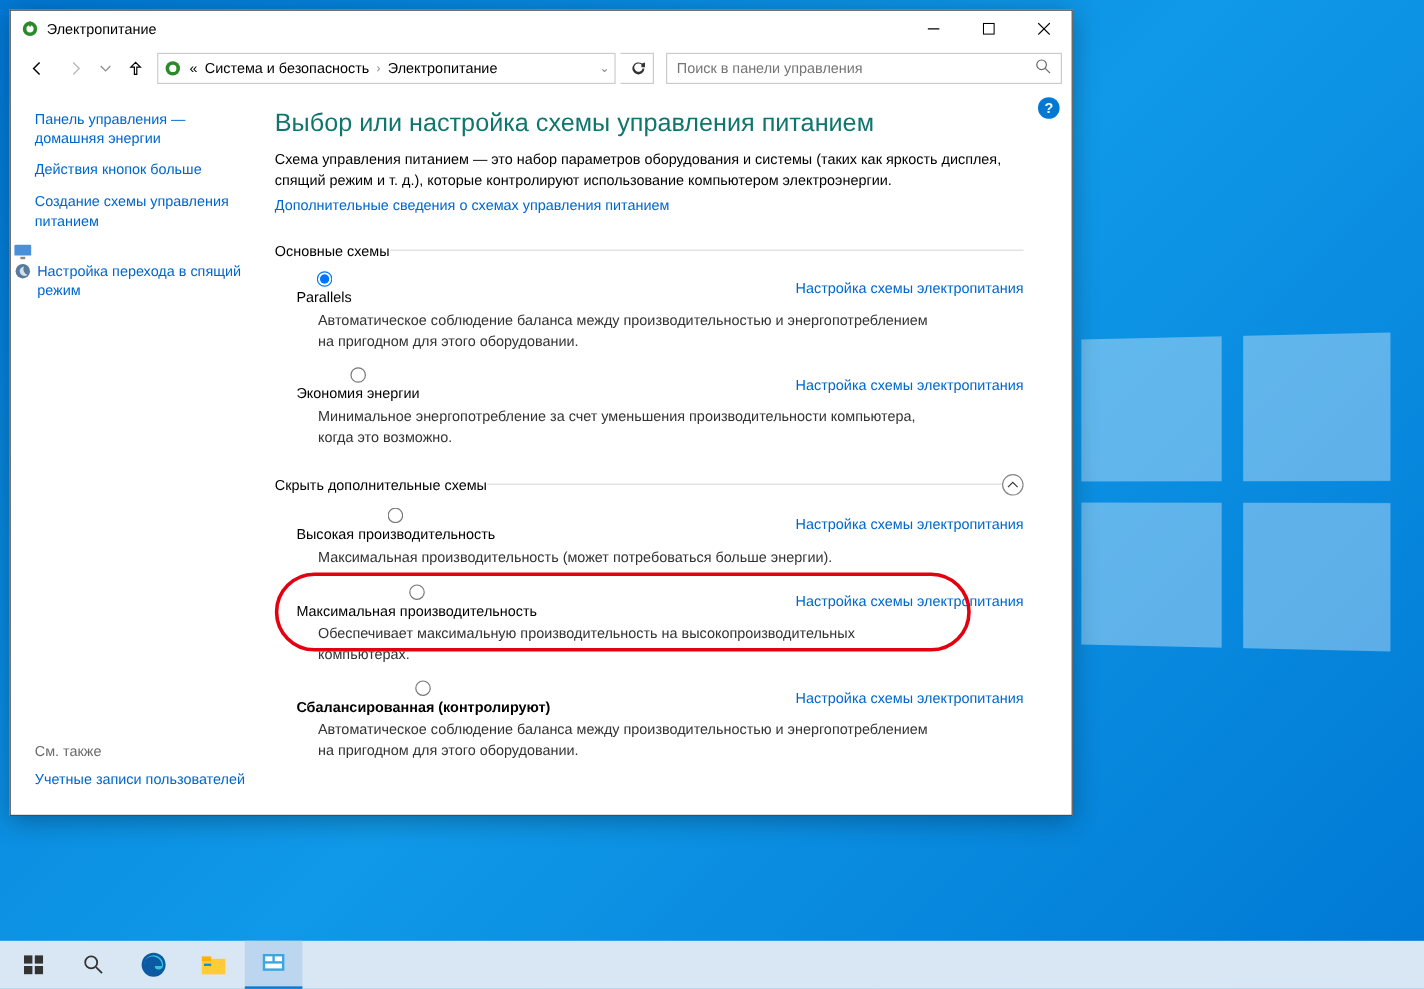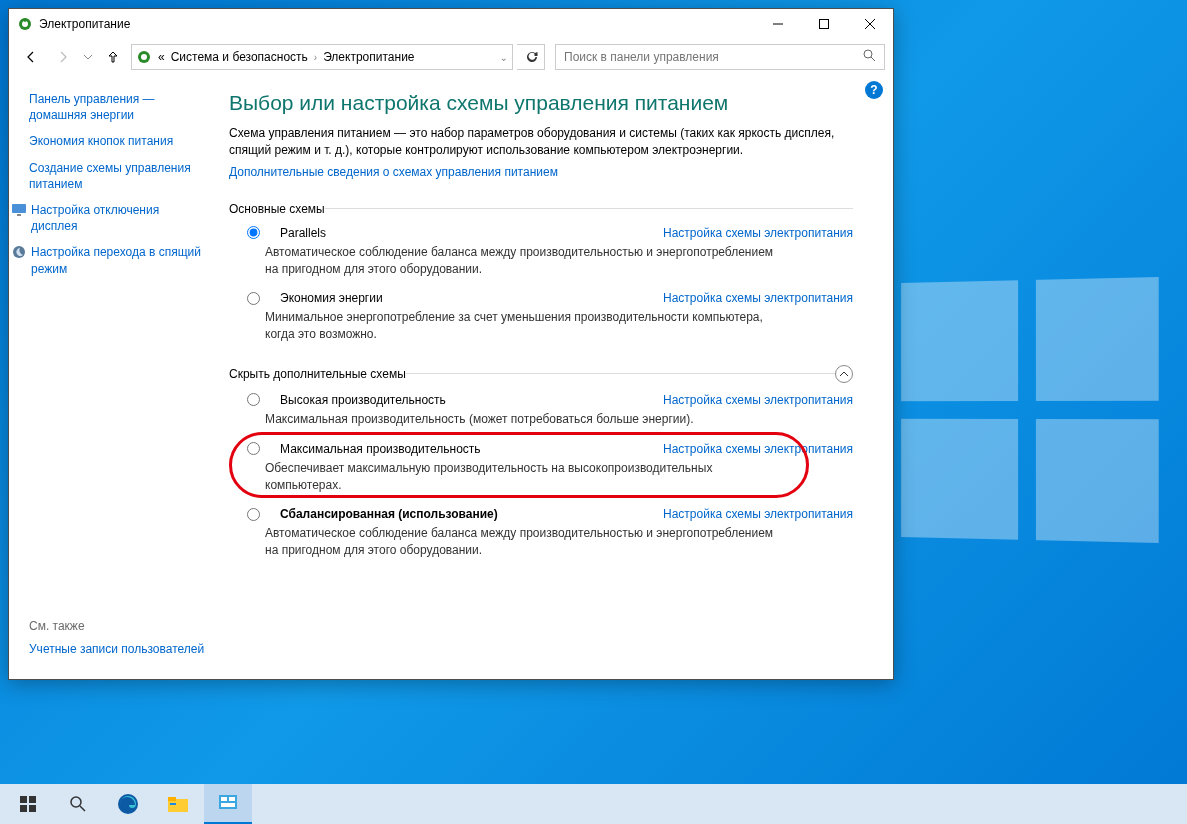--- a/index.html
+++ b/index.html
@@ -30,21 +30,21 @@
 .see-also-h { color:#6b6b6b; font-size:12px; margin-bottom:8px; }
 .main { flex:1; padding:16px 40px 16px 10px; overflow-y:auto; }
 .main h1 { color:#0f766e; font-size:21px; font-weight:normal; margin-bottom:10px; }
 .main p.desc { font-size:12px; line-height:1.45; margin-bottom:2px; }
 .main a.inline { color:#0066cc; font-size:12px; cursor:pointer; }
 .section-h { font-size:12px; margin-top:22px; display:flex; align-items:center; }
 .section-h .line { flex:1; height:1px; background:#ddd; }
 .section-h .collapse { width:18px; height:18px; border:1px solid #888; border-radius:50%; display:flex; align-items:center; justify-content:center; cursor:pointer; font-size:10px; }
 .plan { margin:10px 0 14px 18px; position:relative; }
 .plan-head { display:flex; align-items:center; justify-content:space-between; }
-.plan-radio { display:flex; align-items:center; gap:20px; cursor:pointer; }
+.plan-radio { display:flex; align-items:center; gap:2px; cursor:pointer;flex-direction:column; }
 .plan-radio input { margin:0; }
 .plan-name { font-size:12px; }
 .plan-name.bold { font-weight:600; }
 .plan-link { color:#0066cc; font-size:12px; text-decoration:none; cursor:pointer; }
 .plan-desc { font-size:12px; color:#333; margin:4px 0 0 18px; line-height:1.4; max-width:520px; }
 .highlight-oval { position:absolute; border:3px solid #e3000f; border-radius:36px; pointer-events:none; }
 .taskbar { position:absolute; left:0; bottom:0; width:100%; height:40px; background:#d9e7f5; display:flex; align-items:center; padding:0 4px; gap:2px; }
 .tb-item { width:48px; height:40px; display:flex; align-items:center; justify-content:center; cursor:pointer; }
 .tb-item.active { background:#bcd6ef; border-bottom:2px solid #0078d4; }
 </style>
@@ -137,30 +137,29 @@
           </svg>
       </span>
     </div>
   </div>
 
   <div class="content">
     <div class="helpcircle">?</div>
 
     <div class="sidebar">
       <a>Панель управления — домашняя энергии</a>
-      <a>Экономия кнопок питания</a>
+      <a>Действия кнопок больше</a>
       <a>Создание схемы управления питанием</a>
       <div class="sidebar-row">
         <span class="sicon">
           <svg viewBox="0 0 16 16">
               <rect x="1" y="2" width="14" height="9" rx="1" fill="#4a90d9"></rect>
               <rect x="6" y="12" width="4" height="2" fill="#888"></rect>
             </svg>
         </span>
-        <a>Настройка отключения дисплея</a>
       </div>
       <div class="sidebar-row">
         <span class="sicon">
           <svg viewBox="0 0 16 16">
               <circle cx="8" cy="8" r="6" fill="#5a7a9a"></circle>
               <path d="M9 4a4 4 0 1 0 3 7 5 5 0 0 1-3-7z" fill="#d0e0f0"></path>
             </svg>
         </span>
         <a>Настройка перехода в спящий режим</a>
       </div>
@@ -230,21 +229,21 @@
                 <span class="plan-name">Максимальная производительность</span>
               </label>
               <a class="plan-link">Настройка схемы электропитания</a>
             </div>
             <div class="plan-desc">Обеспечивает максимальную производительность на высокопроизводительных компьютерах.</div>
           </div>
           <div class="plan">
             <div class="plan-head">
               <label class="plan-radio">
                 <input type="radio" name="pp" style="">
-                <span class="plan-name bold">Сбалансированная (использование)</span>
+                <span class="plan-name bold">Сбалансированная (контролируют)</span>
               </label>
               <a class="plan-link">Настройка схемы электропитания</a>
             </div>
             <div class="plan-desc">Автоматическое соблюдение баланса между производительностью и энергопотреблением на пригодном для этого оборудовании.</div>
           </div>
         </div>
     </div>
   </div>
 </div>
 

